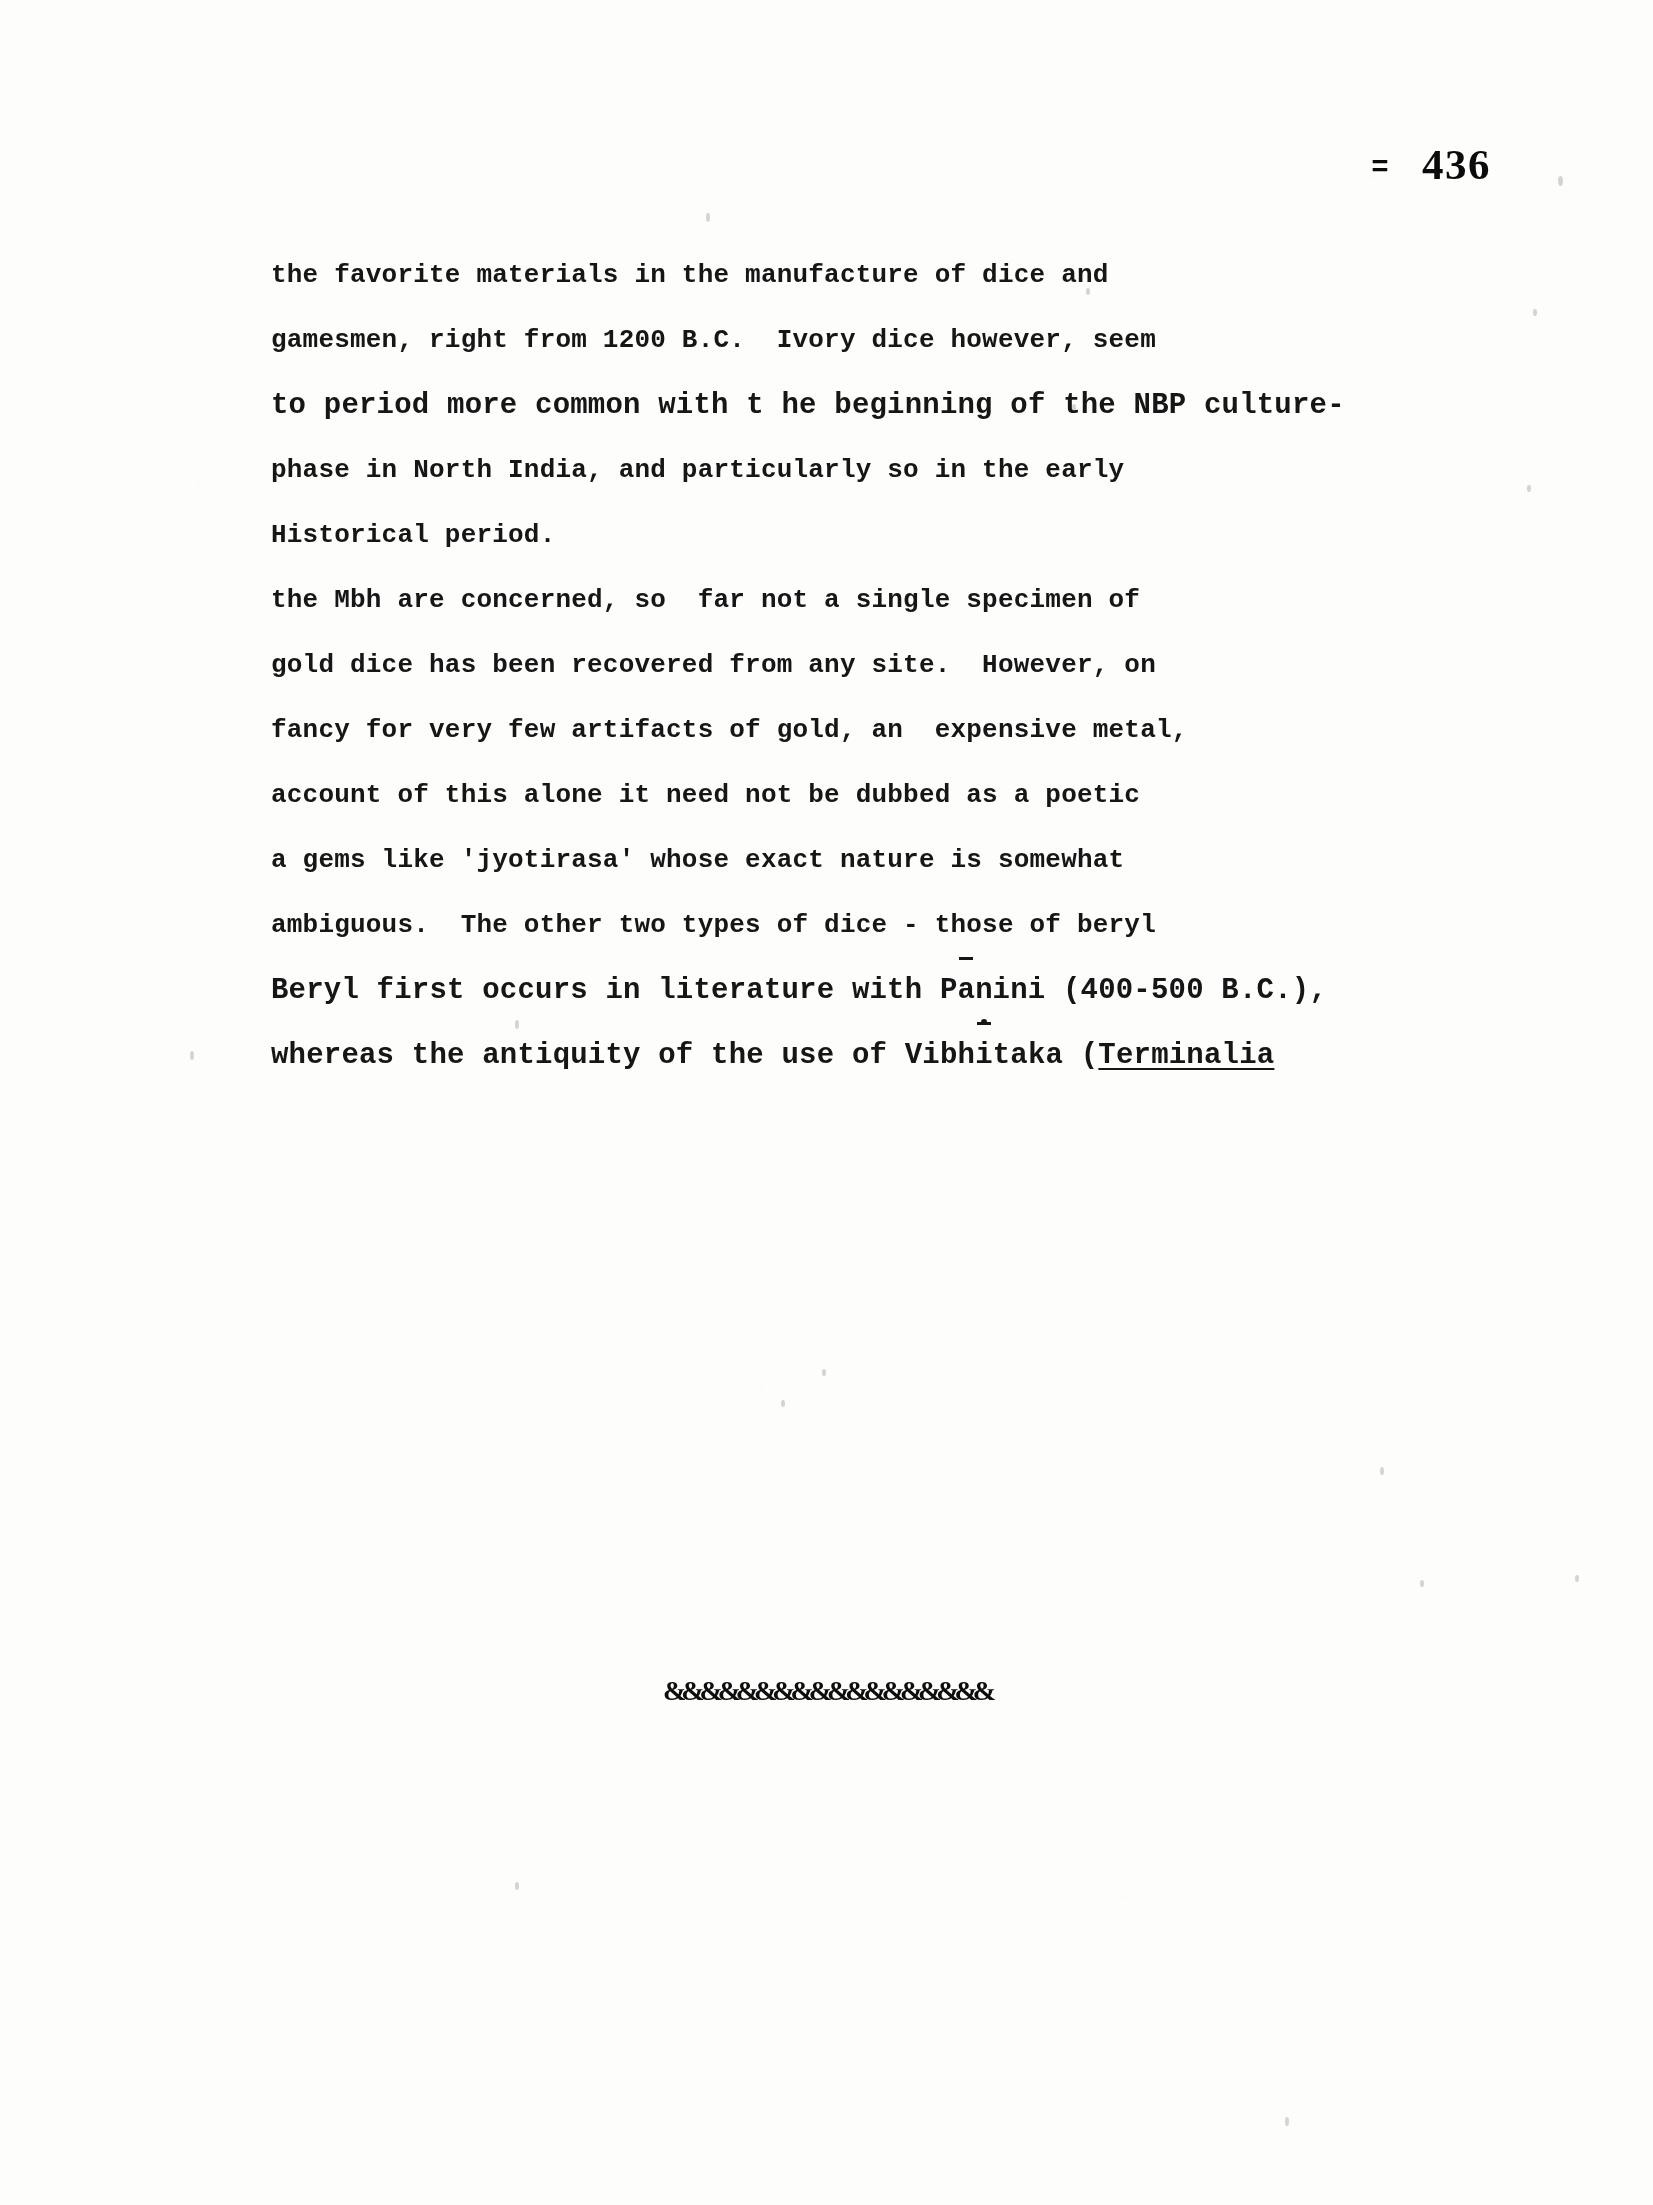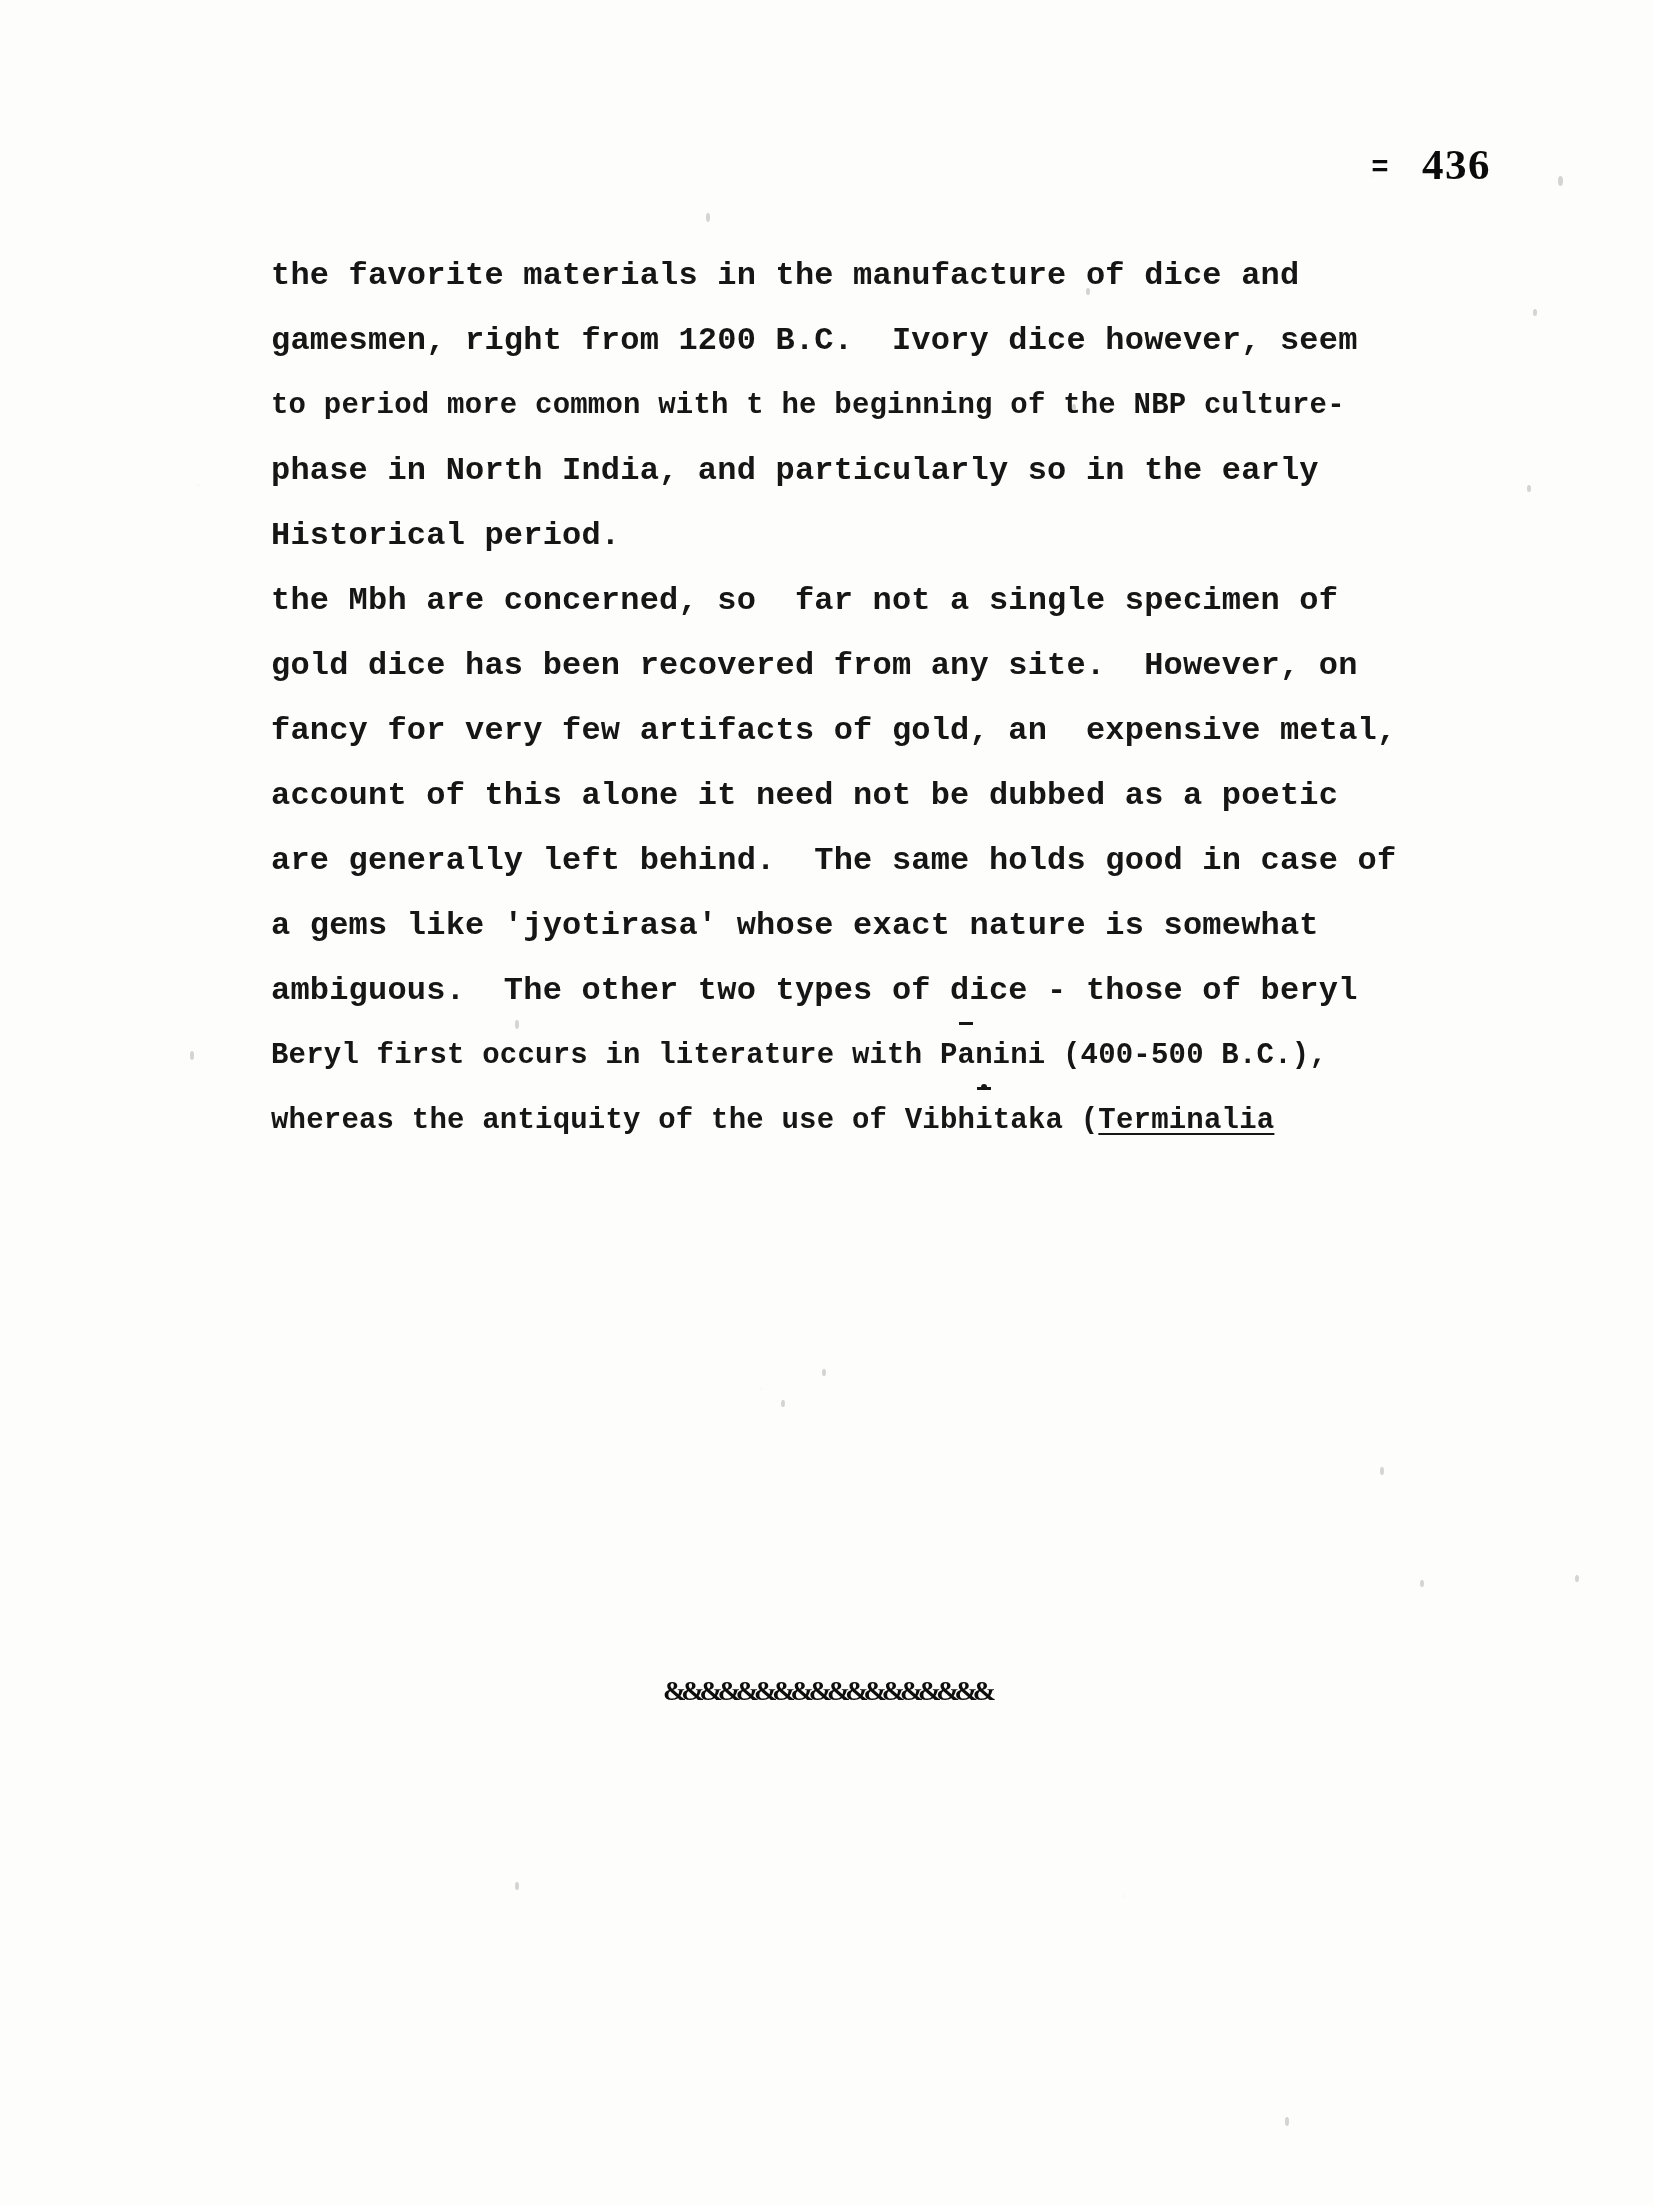--- a/index.html
+++ b/index.html
@@ -57,21 +57,21 @@
   
   #body-text {
     position: absolute;
     left: 271px;
     top: 243px;
     width: 1220px;
   }
   .tline {
     height: 65px;
     line-height: 65px;
-    font-size: 32px;
+    font-size: 26px;
     letter-spacing: 0.2px;
     color: #161616;
     white-space: pre;
     font-weight: 600;
   }
   .tline .ul {
     text-decoration: underline;
     text-underline-offset: 5.1px;
     text-decoration-thickness: 2.2px;
   }
@@ -157,21 +157,20 @@
     <div class="tline">the favorite materials in the manufacture of dice and</div>
     <div class="tline">gamesmen, right from 1200 B.C.  Ivory dice however, seem</div>
     <div class="tline" style="font-size:29px;">to period more common with t he beginning of the NBP culture-</div>
     <div class="tline">phase in North India, and particularly so in the early</div>
     <div class="tline">Historical period.</div>
 
     <div class="tline">the Mbh are concerned, so  far not a single specimen of</div>
     <div class="tline">gold dice has been recovered from any site.  However, on</div>
     <div class="tline">fancy for very few artifacts of gold, an  expensive metal,</div>
     <div class="tline">account of this alone it need not be dubbed as a poetic</div>
-    <div class="tline">are generally left behind.  The same holds good in case of</div>
     <div class="tline">a gems like 'jyotirasa' whose exact nature is somewhat</div>
     <div class="tline">ambiguous.  The other two types of dice - those of beryl</div>
 
 
     <div class="tline" style="font-size:29px;"><span>Beryl first occurs in literature with P</span><span class="dia"><span>a</span><span class="macron"></span></span><span class="dia"><span style="letter-spacing:0;">n</span><span class="dotunder"></span></span><span>ini (400-500 B.C.),</span></div>
 
     <div class="tline" style="font-size:29px;"><span>whereas the antiquity of the use of Vibh</span><span class="dia"><span>i</span><span class="macron"></span></span><span>taka (</span><span class="ul">Terminalia</span></div>
 
 
   </div>

